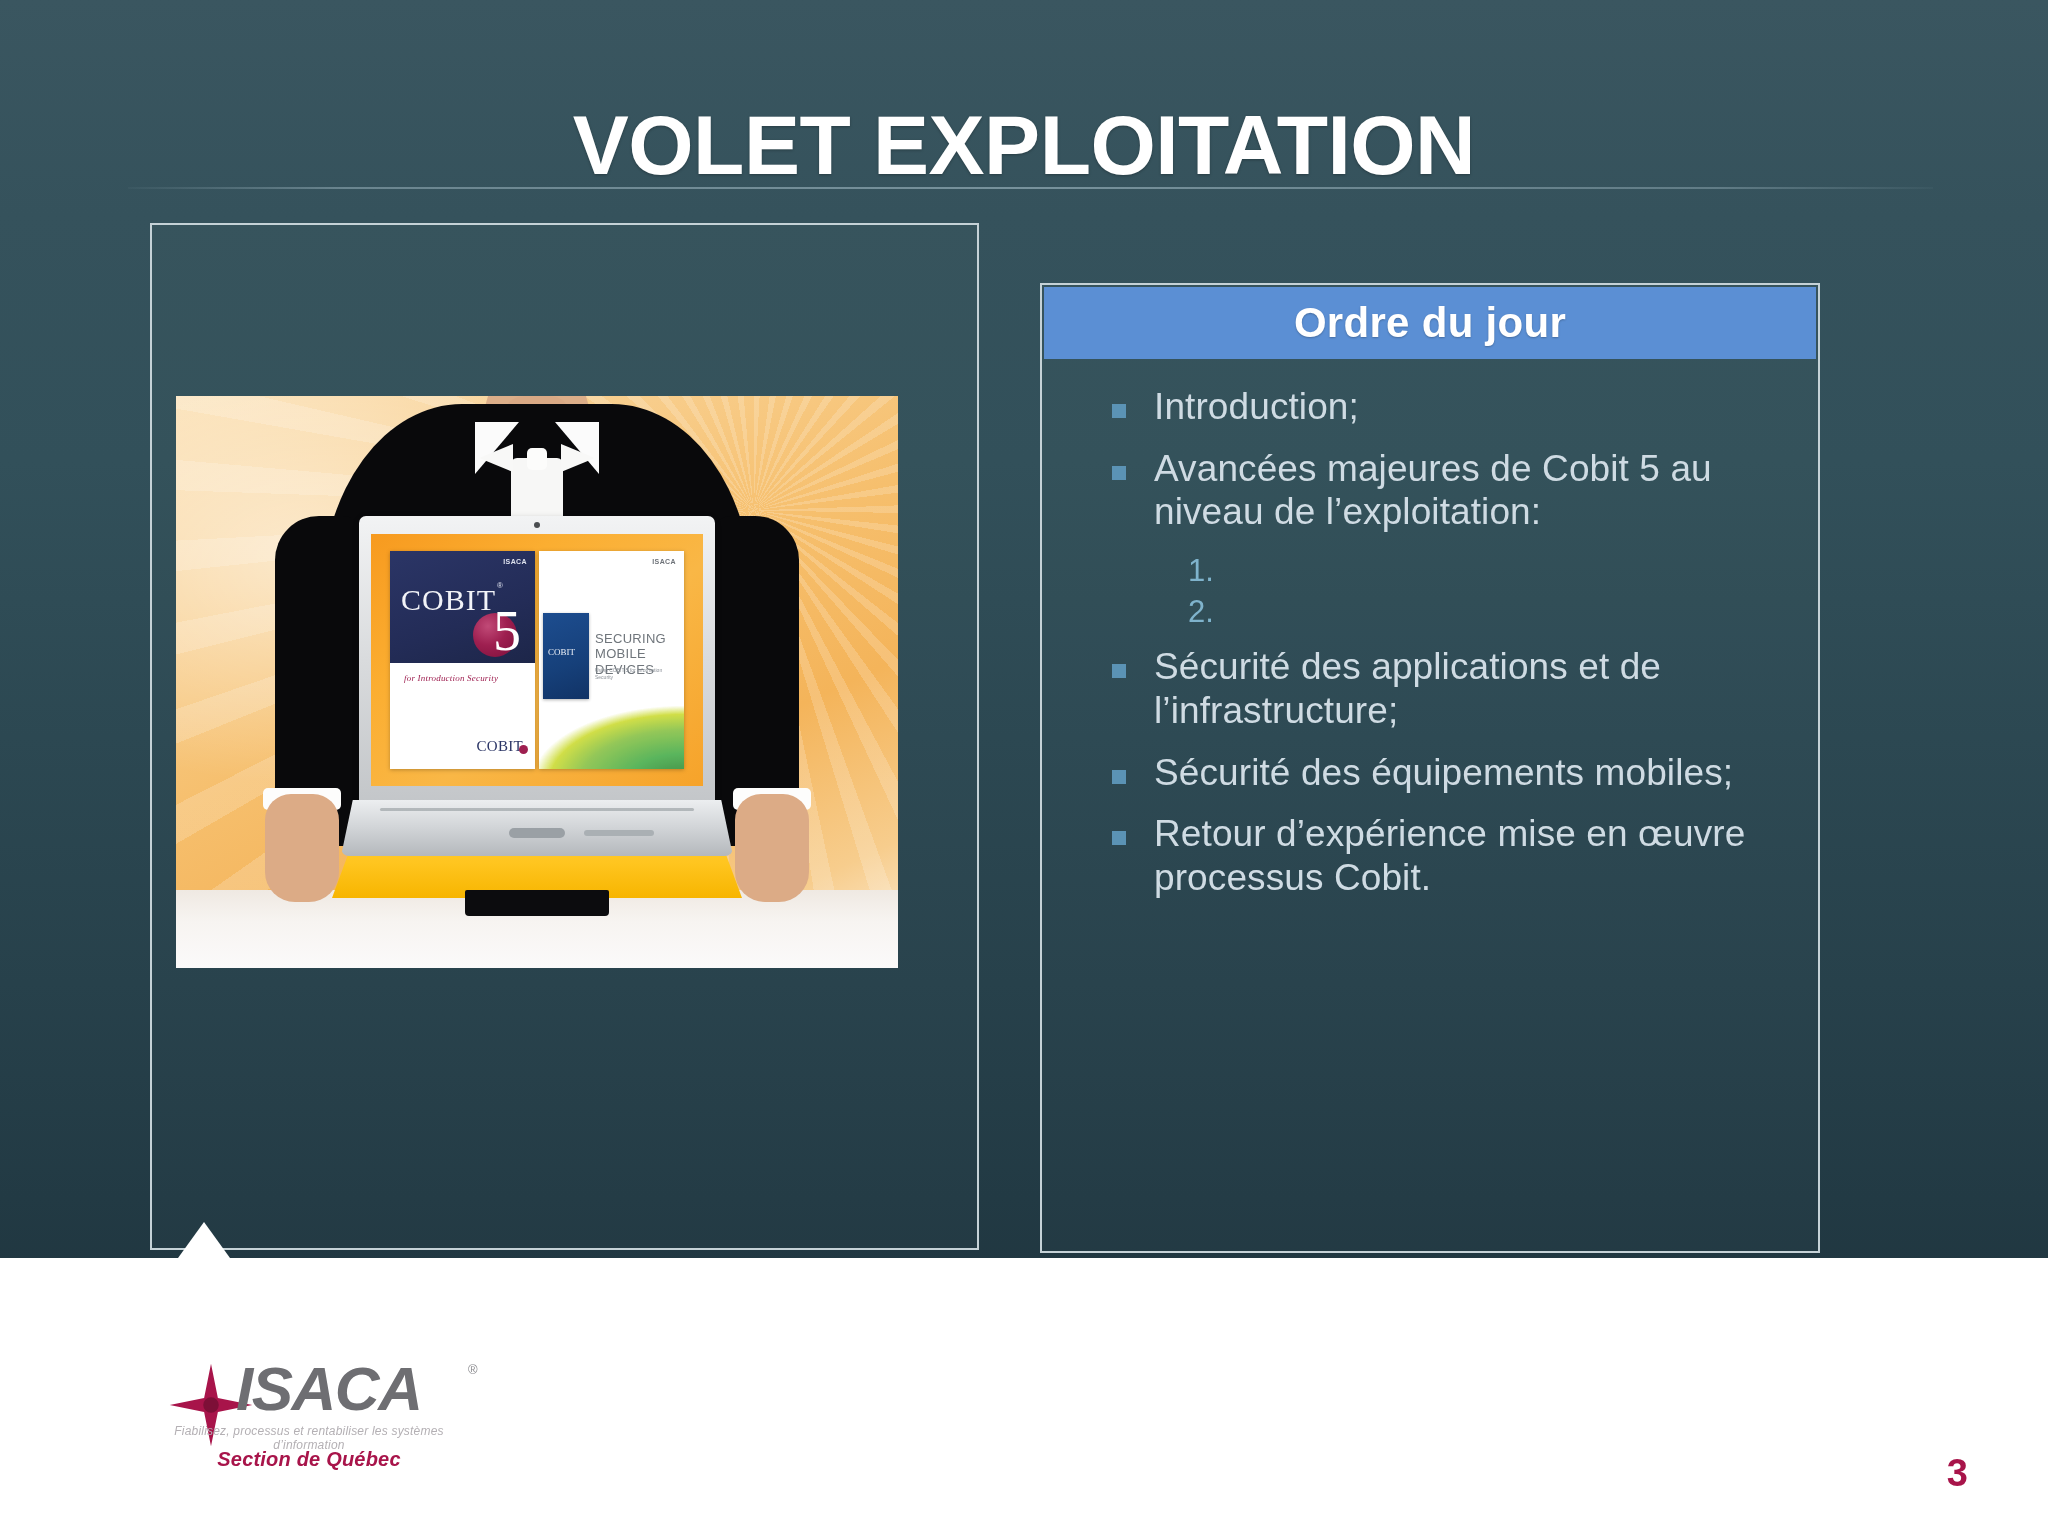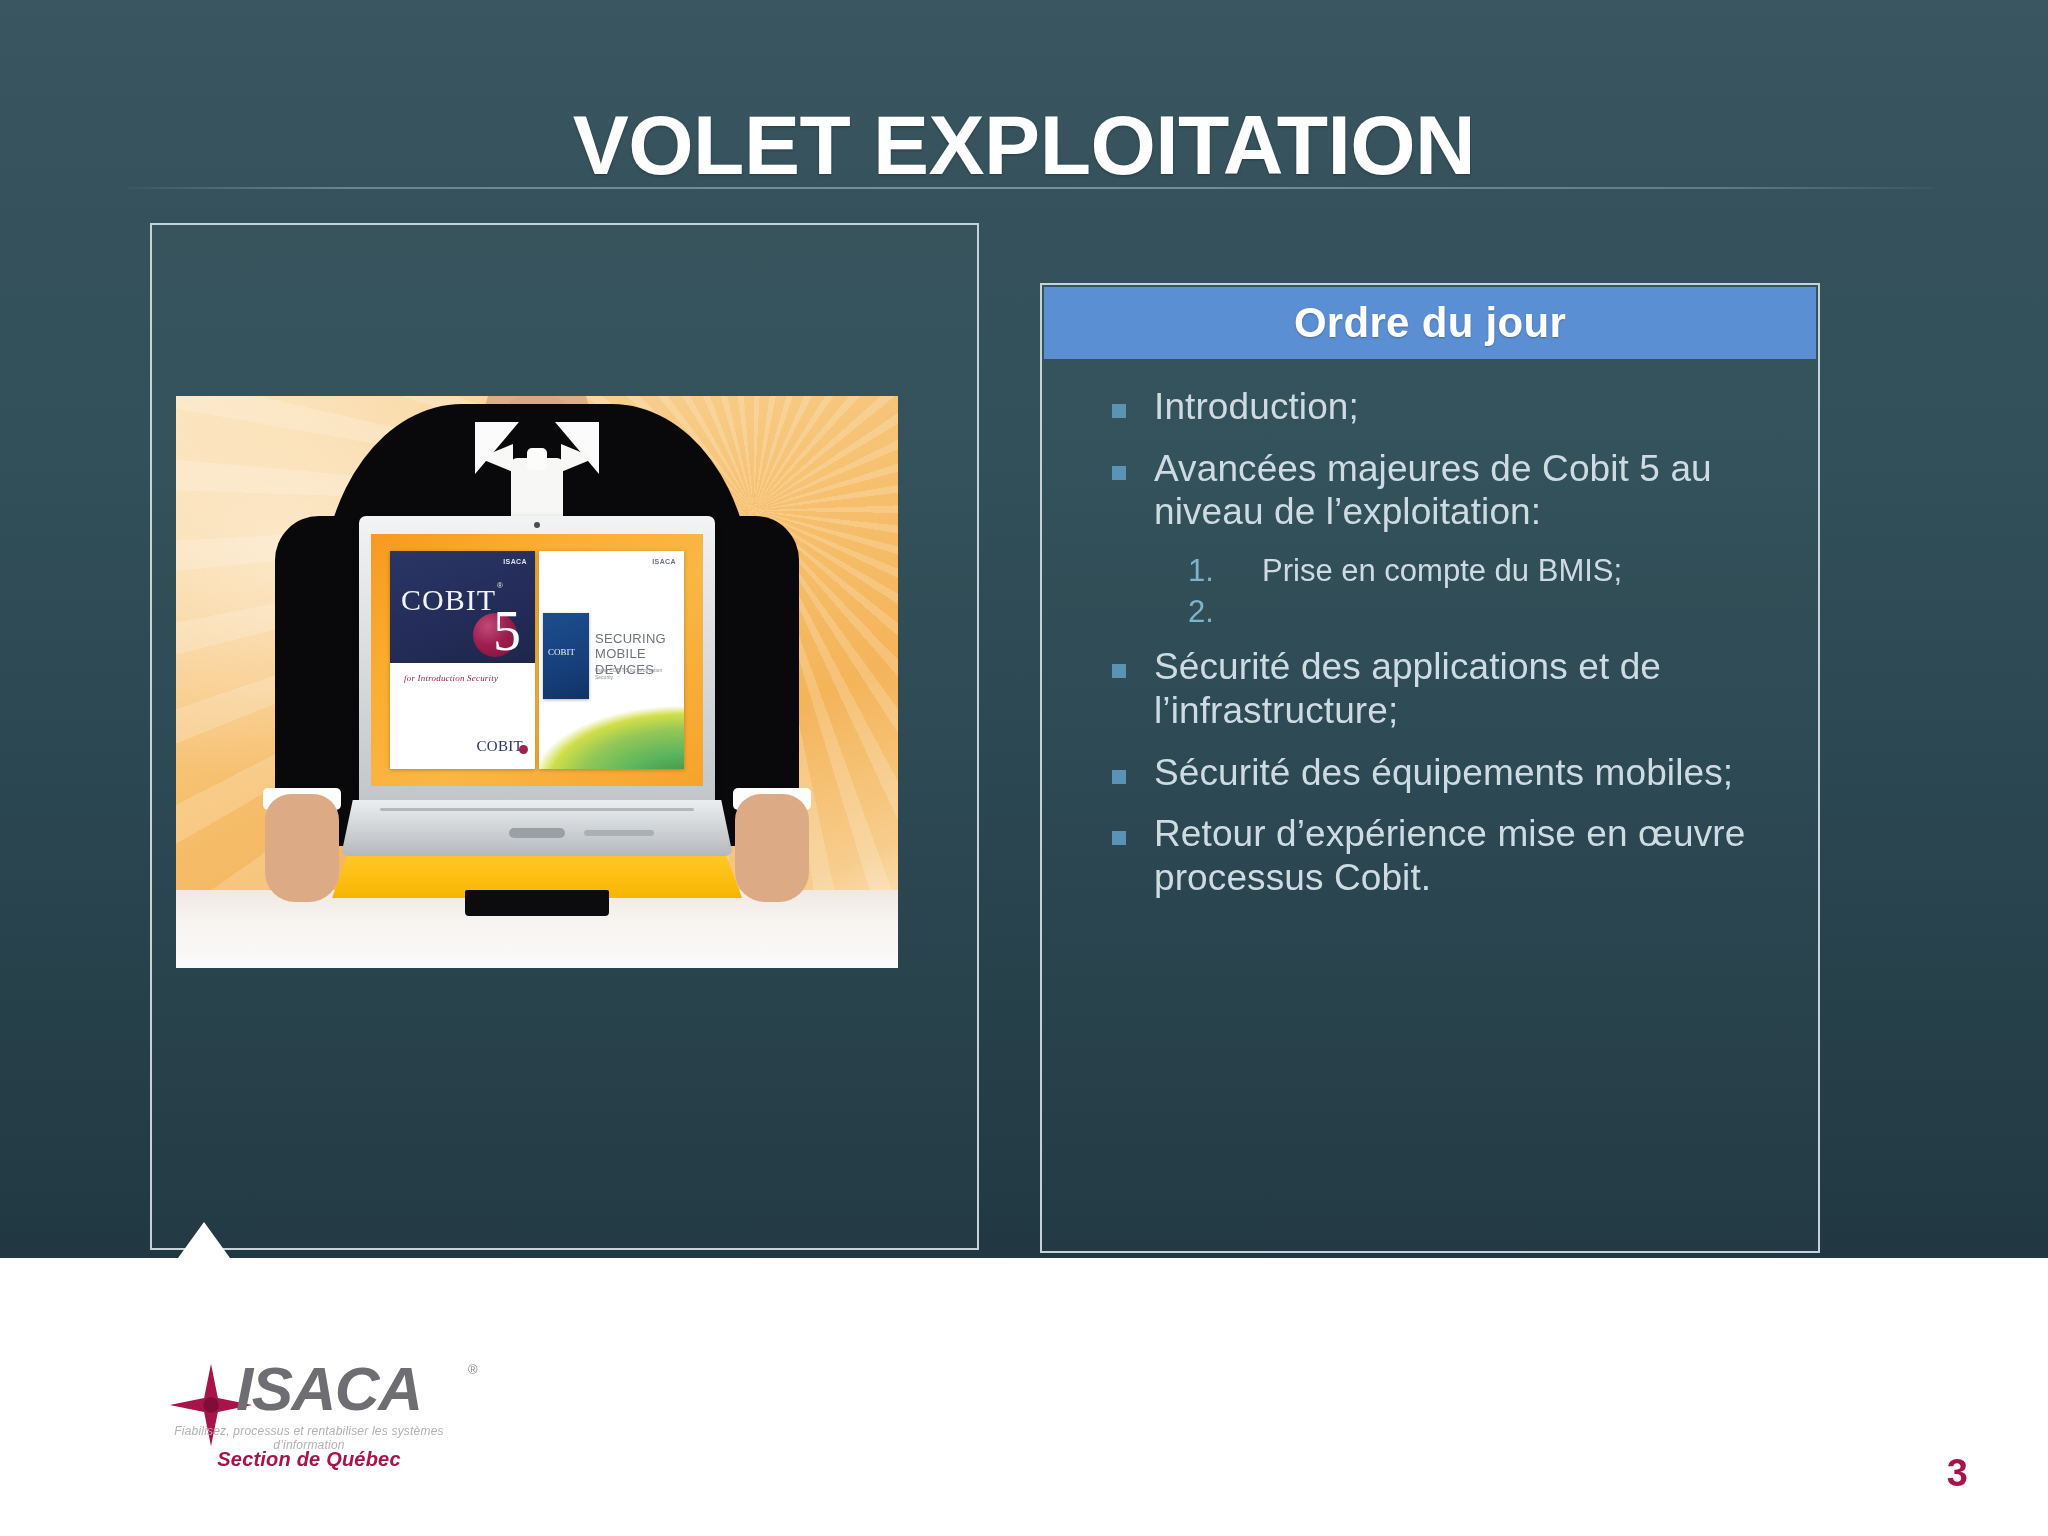--- a/index.html
+++ b/index.html
@@ -669,21 +669,20 @@
     </div>
 
     <div class="a-item">
       <span class="a-bullet"></span>
       <span class="a-text">Avancées majeures de Cobit 5 au niveau de l’exploitation:</span>
     </div>
 
     <ul class="sub-list">
       <li class="sub-item">
         <span class="sub-num">1.</span>
-        <span class="sub-text">Prise en compte du BMIS;</span>
       </li>
       <li class="sub-item">
         <span class="sub-num">2.</span>
       </li>
     </ul>
 
     <div class="a-item">
       <span class="a-bullet"></span>
       <span class="a-text">Sécurité des applications et de l’infrastructure;</span>
     </div>

